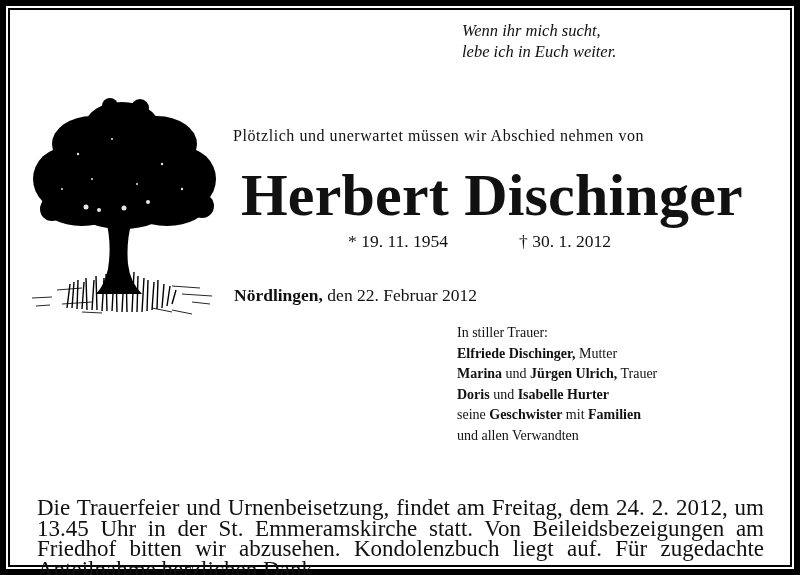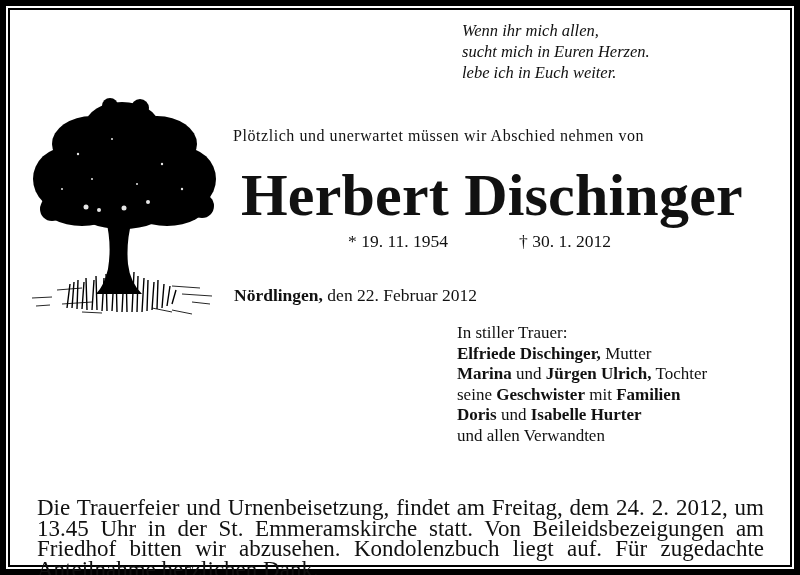--- a/index.html
+++ b/index.html
@@ -9,34 +9,33 @@
   .poem { position: absolute; left: 462px; top: 20px; font-family: "Liberation Serif", serif; font-style: italic; font-size: 16.5px; line-height: 21px; color: #111; }
   .poem div { white-space: nowrap; }
   .tree { position: absolute; left: 22px; top: 94px; width: 210px; height: 230px; }
   .intro { position: absolute; left: 233px; top: 127px; font-family: "Liberation Serif", serif; font-size: 16px; letter-spacing: 0.55px; white-space: nowrap; }
   .name { position: absolute; left: 241px; top: 157px; font-family: "Liberation Serif", serif; font-weight: bold; font-size: 60px; letter-spacing: 0.2px; line-height: 76px; white-space: nowrap; }
   .dates { position: absolute; top: 231px; font-family: "Liberation Serif", serif; font-size: 17.5px; white-space: nowrap; }
   .birth { left: 348px; }
   .death { left: 519px; }
   .place { position: absolute; left: 234px; top: 285px; font-family: "Liberation Serif", serif; font-size: 17.5px; white-space: nowrap; text-align: right; }
   .place b { font-weight: bold; }
-  .mourners { position: absolute; left: 457px; top: 323px; font-family: "Liberation Serif", serif; font-size: 17px; line-height: 20.5px; }
+  .mourners { position: absolute; left: 457px; top: 323px; font-family: "Liberation Serif", serif; font-size: 14px; line-height: 20.5px; }
   .mourners div { white-space: nowrap; }
   .mourners b { font-weight: bold; }
   .notice { position: absolute; left: 37px; top: 498px; width: 727px; font-family: "Liberation Serif", serif; font-size: 23px; line-height: 20.5px; text-align: justify; text-align-last: left; }
 </style>
 </head>
 <body>
 
 <div class="frame-outer"></div>
 <div class="frame-inner"></div>
 
 <div class="poem">
-  <div>Wenn ihr mich allen,</div>
-  <div>sucht mich in Euren Herzen.</div>
+  <div>Wenn ihr mich sucht,</div>
   <div>lebe ich in Euch weiter.</div>
 </div>
 
 <svg class="tree" viewBox="0 0 210 230" xmlns="http://www.w3.org/2000/svg">
 
   <g stroke="#000" stroke-width="1" opacity="0.85">
     <path d="M10 204 L30 203 M35 196 L60 194 M40 210 L70 208 M14 212 L28 211 M150 192 L178 194 M160 200 L190 202 M170 208 L188 210 M60 218 L80 219 M130 214 L150 218 M150 216 L170 220"></path>
   </g>
   <g stroke="#000" stroke-width="1.4">
     <path d="M45 214 L48 190 M50 214 L52 188 M55 215 L56 186 M60 215 L62 188 M65 216 L64 184 M70 216 L72 186 M75 216 L74 182 M80 217 L82 184 M85 217 L84 180 M90 217 L92 182 M95 218 L94 178 M100 218 L102 180 M105 218 L104 176 M110 218 L112 178 M115 218 L116 182 M120 218 L122 184 M125 217 L126 186 M130 216 L132 188 M135 215 L136 186 M140 214 L142 190 M145 212 L148 192 M150 210 L154 196"></path>
@@ -79,19 +78,19 @@
 <div class="name">Herbert Dischinger</div>
 
 <div class="dates birth">* 19. 11. 1954</div>
 <div class="dates death">† 30. 1. 2012</div>
 
 <div class="place"><b>Nördlingen,</b><span> den 22. Februar 2012</span></div>
 
 <div class="mourners">
   <div>In stiller Trauer:</div>
   <div><b>Elfriede Dischinger,</b><span> Mutter</span></div>
-  <div><b>Marina</b><span> und </span><b>Jürgen Ulrich,</b><span> Tochter</span></div>
+  <div><b>Marina</b><span> und </span><b>Jürgen Ulrich,</b><span> Trauer</span></div>
+  <div><b>Doris</b><span> und </span><b>Isabelle Hurter</b></div>
   <div><span>seine </span><b>Geschwister</b><span> mit </span><b>Familien</b></div>
-  <div><b>Doris</b><span> und </span><b>Isabelle Hurter</b></div>
   <div><span>und allen Verwandten</span></div>
 </div>
 
 <div class="notice">Die Trauerfeier und Urnenbeisetzung, findet am Freitag, dem 24. 2. 2012, um 13.45 Uhr in der St. Emmeramskirche statt. Von Beileidsbezeigungen am Friedhof bitten wir abzusehen. Kondolenzbuch liegt auf. Für zugedachte Anteilnahme herzlichen Dank.</div>
 
 </body></html>

